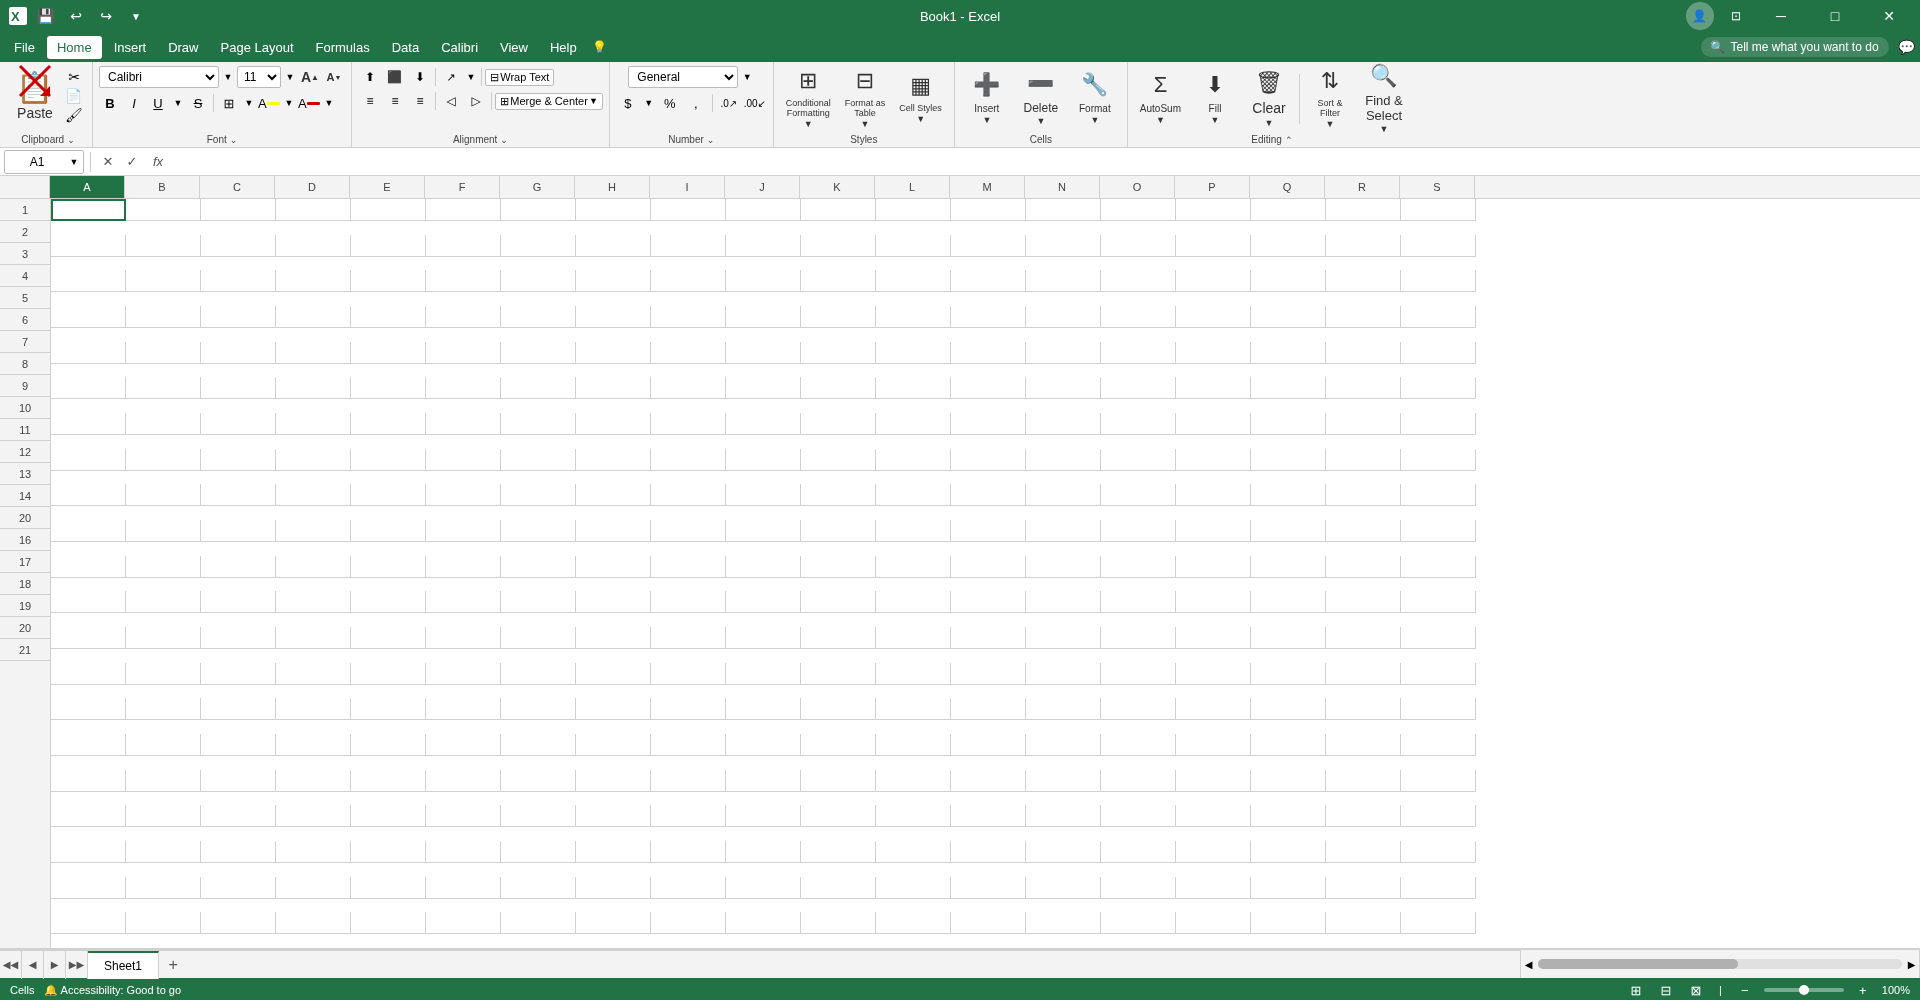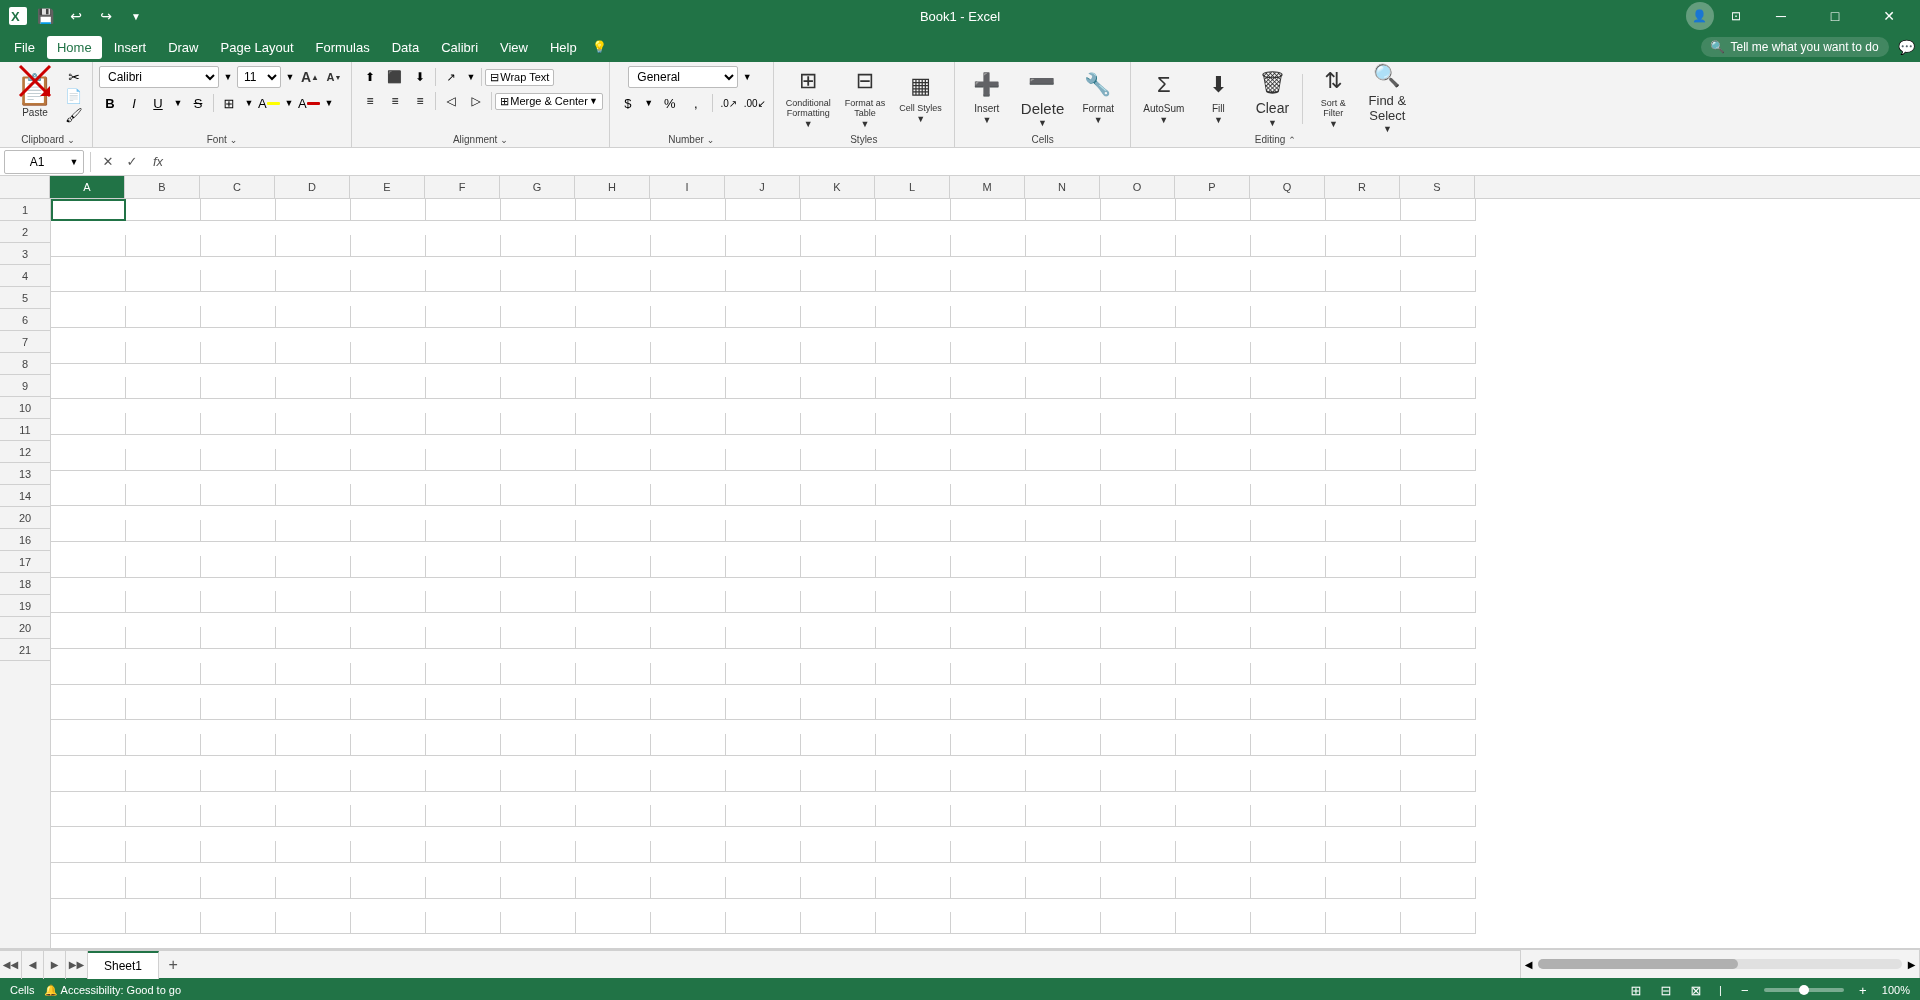--- a/index.html
+++ b/index.html
@@ -474,21 +474,21 @@
 </div>
 
 <div id="ribbon">
 
   <div class="ribbon-group clipboard-group">
     <div class="ribbon-group-content">
 
       <div style="position:relative;">
         <div class="paste-btn">
           <div style="font-size:30px;">📋</div>
-          <div style="font-size:10px;">Paste</div>
+          <div style="font-size:14px;">Paste</div>
         </div>
 
         <svg style="position:absolute;top:-5px;left:5px;pointer-events:none;" width="50" height="50">
           <line x1="5" y1="5" x2="35" y2="35" stroke="#cc0000" stroke-width="3"></line>
           <line x1="35" y1="5" x2="5" y2="35" stroke="#cc0000" stroke-width="3"></line>
           <polygon points="35,35 25,35 35,25" fill="#cc0000"></polygon>
         </svg>
       </div>
       <div class="clipboard-side">
         <div class="ribbon-btn-small" style="font-size:14px;">✂</div>
@@ -628,21 +628,21 @@
 
   <div class="ribbon-group">
     <div class="ribbon-group-content">
       <div class="ribbon-large-btn">
         <div class="icon" style="font-size:22px;">➕</div>
         <div style="font-size:10px;">Insert</div>
         <div class="dropdown-arrow">▼</div>
       </div>
       <div class="ribbon-large-btn">
         <div class="icon" style="font-size:22px;">➖</div>
-        <div style="font-size:15px;">Delete</div>
+        <div style="font-size:12px;">Delete</div>
         <div class="dropdown-arrow">▼</div>
       </div>
       <div class="ribbon-large-btn">
         <div class="icon" style="font-size:22px;">🔧</div>
         <div style="font-size:10px;">Format</div>
         <div class="dropdown-arrow">▼</div>
       </div>
     </div>
     <div class="ribbon-group-label">
       <span>Cells</span>

